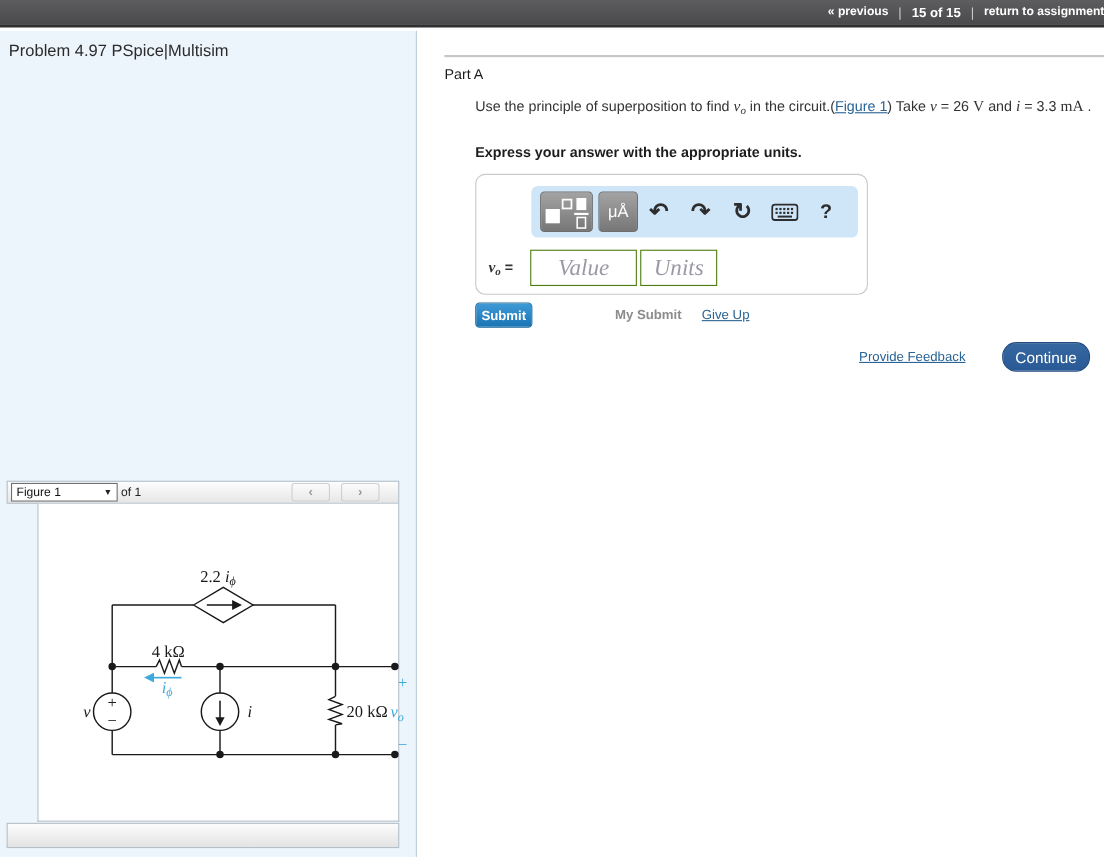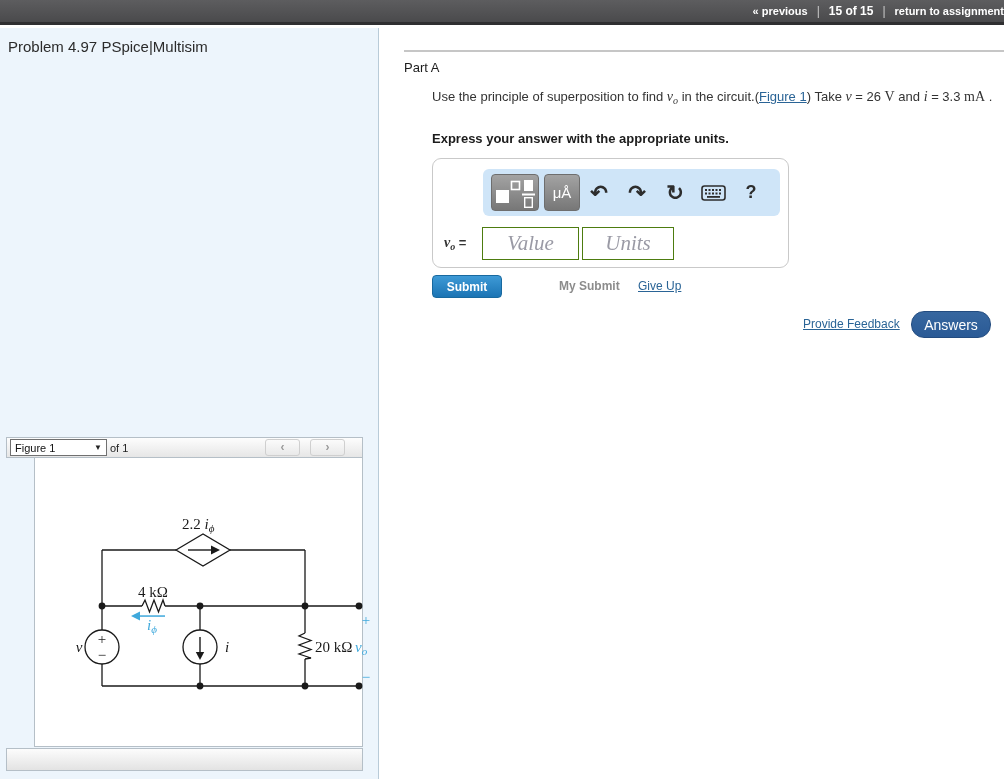--- a/index.html
+++ b/index.html
@@ -91,33 +91,33 @@
   .tb-icon.help { font-size:18px; font-weight:bold; }
   .vo-label { position:absolute; left:11px; top:76px; font-size:13px; color:#333; font-weight:bold; }
   .vo-label .math-var, .vo-label .math-sub { font-weight:bold; }
   .ans-input {
     position:absolute; top:68px; height:33px; border:1px solid #4d7c0f;
     font-family:"Liberation Serif", serif; font-style:italic; font-size:21px;
     color:#444; text-align:center; background:#fff; outline:none;
   }
   .ans-input::placeholder { color:#9a9aa5; opacity:1; }
   .ans-input.value { left:49px; width:97px; }
-  .ans-input.units { left:149px; width:92px; }
+  .ans-input.units { left:149px; width:70px; }
 
   
   .submit-btn {
-    position:absolute; left:52px; top:247px; width:70px; height:23px;
+    position:absolute; left:52px; top:247px; width:52px; height:23px;
     background:linear-gradient(#3e9ad6,#1b74b4); border:1px solid #18699f; border-radius:4px;
     color:#fff; font-size:12px; font-weight:bold; cursor:pointer;
   }
   .my-answers { position:absolute; left:179px; top:251px; font-size:12px; font-weight:bold; color:#8c8c8c; }
   .give-up { position:absolute; left:258px; top:251px; font-size:12px; font-weight:normal; color:#2a6496; text-decoration:underline; cursor:pointer; }
 
   
-  .provide-feedback { position:absolute; left:401px; top:289px; font-size:12px; color:#2a6496; text-decoration:underline; cursor:pointer;margin-left:22px; }
+  .provide-feedback { position:absolute; left:401px; top:289px; font-size:12px; color:#2a6496; text-decoration:underline; cursor:pointer; }
   .continue-btn {
     position:absolute; left:531px; top:283px; width:80px; height:27px;
     background:linear-gradient(#37679f,#2a5a96); border:1px solid #234c80; border-radius:13px;
     color:#fff; font-size:14px; cursor:pointer;
   }
 
   
   .ckt-serif { font-family:"Liberation Serif", serif; font-size:15px; fill:#1a1a1a; }
   .ckt-it { font-style:italic; }
   .ckt-sub { font-size:11px; }
@@ -268,15 +268,15 @@
       <div class="vo-label"><span class="math-var">v</span><span class="math-sub">o</span><span> = </span></div>
       <input class="ans-input value" type="text" placeholder="Value" style="">
       <input class="ans-input units" type="text" placeholder="Units" style="">
     </div>
 
     <button class="submit-btn">Submit</button>
     <span class="my-answers">My Submit</span>
     <a class="give-up">Give Up</a>
 
     <a class="provide-feedback">Provide Feedback</a>
-    <button class="continue-btn">Answers</button>
+    <button class="continue-btn">Continue</button>
   </main>
 </div>
 
 </body></html>

